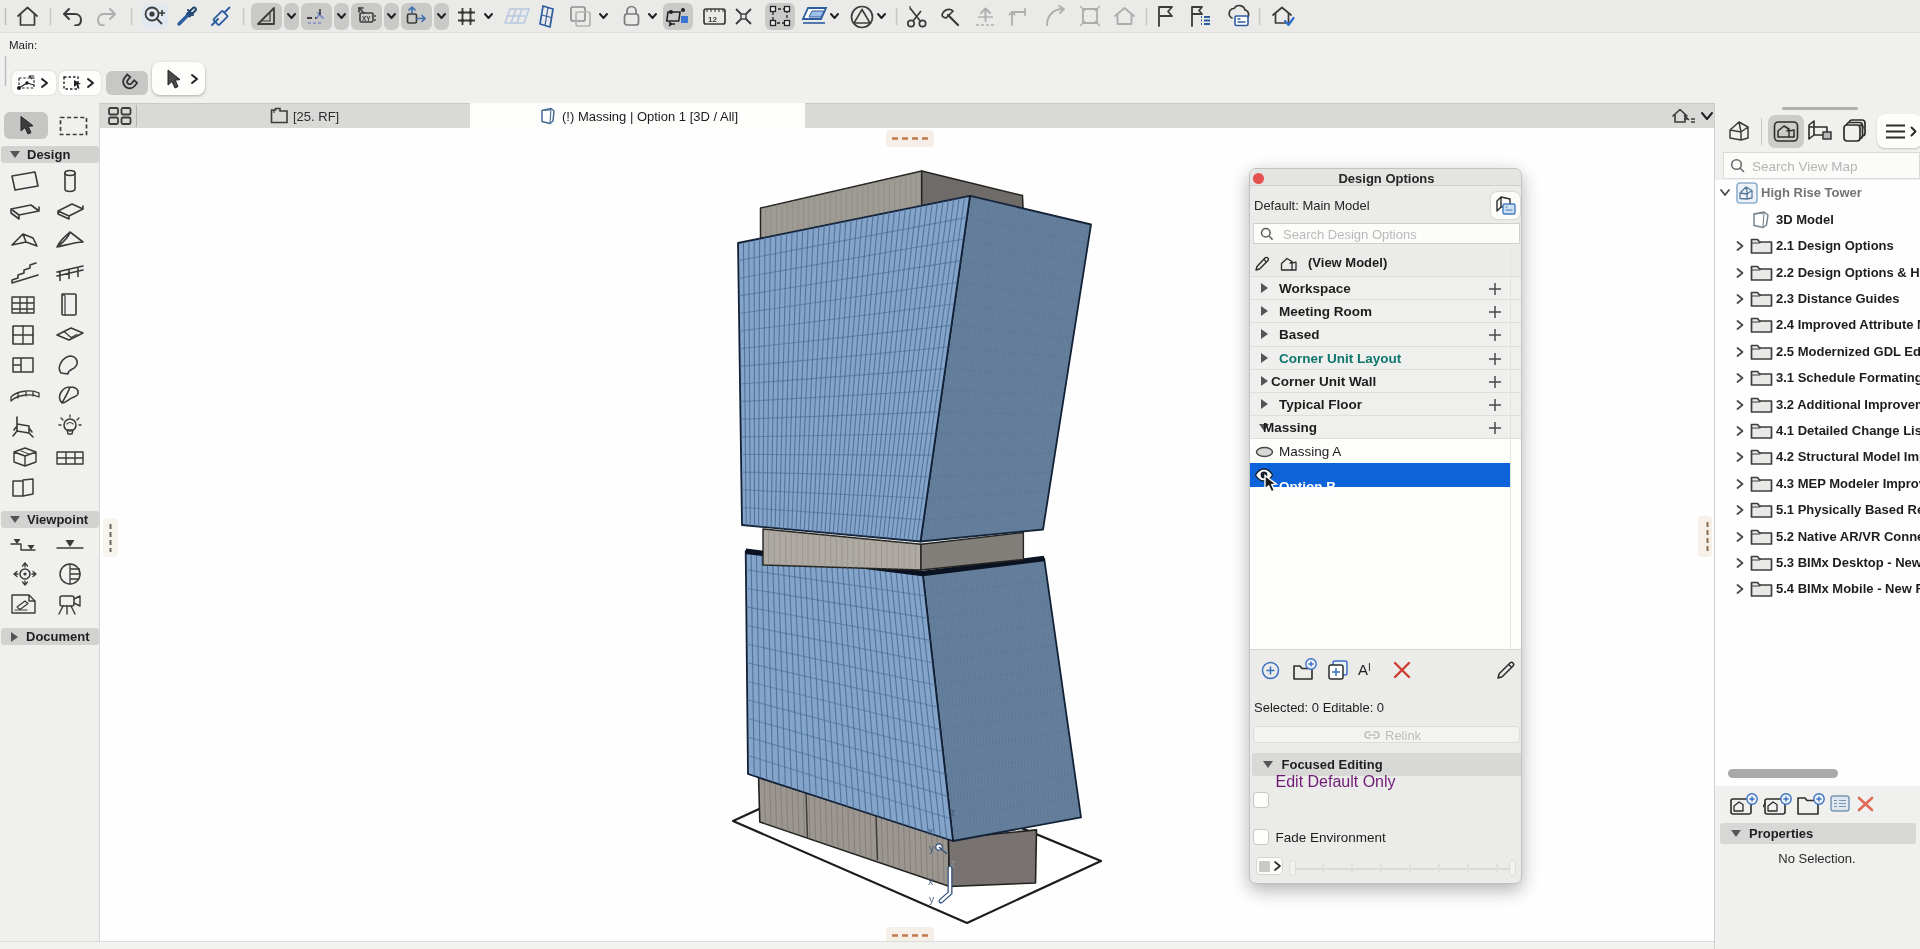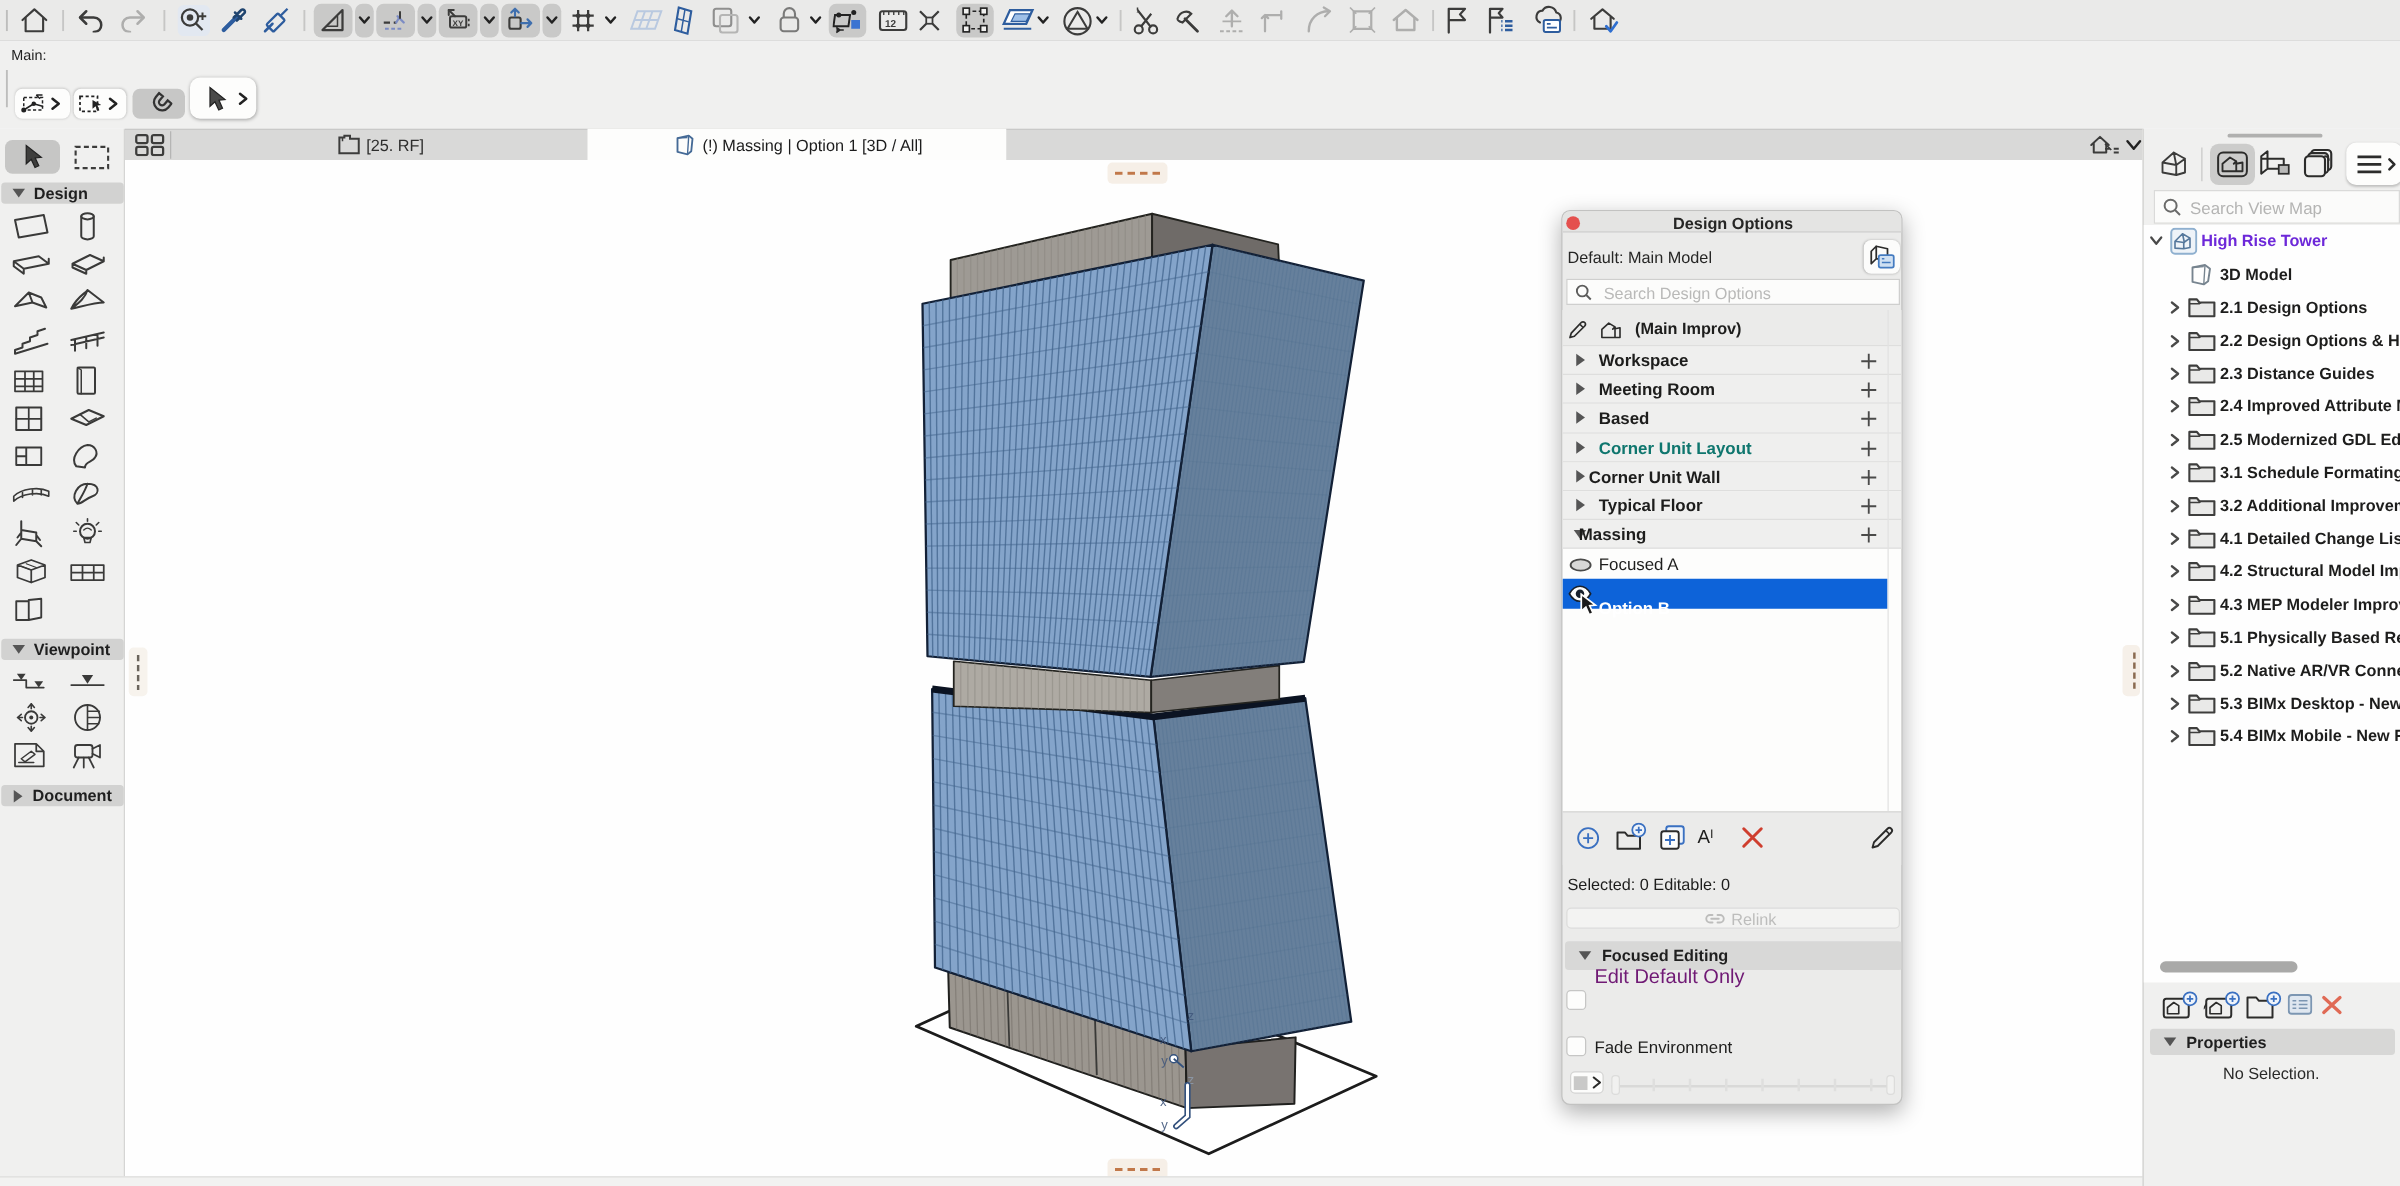--- a/index.html
+++ b/index.html
@@ -776,21 +776,21 @@
   </svg>
 <div class="abs" style="left:1752px;top:159px;font-size:13.5px;color:#b4b4b3">Search View Map</div>
 <div class="abs" style="left:1715px;top:180px;width:205px;height:606px;background:#fefefe"></div>
 <svg class="abs" style="left:1719px;top:188.3px" width="12" height="10" viewBox="0 0 12 10">
     <path d="M2,2 L6,7 L10,2" fill="none" stroke="#4a4a49" stroke-width="1.8" stroke-linecap="round" stroke-linejoin="round"></path>
   </svg>
 <svg class="abs" style="left:1736px;top:182.3px" width="22" height="22" viewBox="0 0 22 22">
     <rect x="1" y="1" width="20" height="20" rx="3" fill="#eef3f8" stroke="#8fb0cf" stroke-width="1.6"></rect>
     <path d="M4,11 L10,5 L16,8.5 L16,16 L11,17 L11,12 Z M4,11 V16.5 L11,17 M10,5 l1.5,7 M16,8.5 l-5,3.5" fill="none" stroke="#56789c" stroke-width="1.3" stroke-linecap="round" stroke-linejoin="round"></path>
   </svg>
-<div class="abs" style="left:1761px;top:185.3px;font-size:13px;font-weight:bold;color:#6d28d9">High Rise Tower</div>
+<div class="abs" style="left:1761px;top:185.3px;font-size:13px;font-weight:bold;color:#737373">High Rise Tower</div>
 <svg class="abs" style="left:1751px;top:209.70000000000002px" width="20" height="20" viewBox="0 0 20 20">
     <path d="M3,4 L13,2 L17,5 L15.5,15 L12,17.5 L3,15.5 Z" fill="none" stroke="#77848f" stroke-width="1.5" stroke-linejoin="round"></path>
     <path d="M13,2 L12,17.5 M3,4 l9,-0.7" fill="none" stroke="#77848f" stroke-width="1.1"></path>
   </svg>
 <div class="abs" style="left:1776px;top:211.70000000000002px;font-size:13px;font-weight:bold;color:#1d1d1c">3D Model</div>
 <svg class="abs" style="left:1735px;top:240.10000000000002px" width="10" height="12" viewBox="0 0 10 12">
     <path d="M2.5,2 L7.5,6 L2.5,10" fill="none" stroke="#4a4a49" stroke-width="1.8" stroke-linecap="round" stroke-linejoin="round"></path>
   </svg>
 <svg class="abs" style="left:1750px;top:236.10000000000002px" width="23" height="19" viewBox="0 0 23 19">
     <path d="M1.5,17 V3.5 h6 l2,2.5 h12 V17 Z" fill="#e9e9e8" stroke="#3e3e3d" stroke-width="1.7" stroke-linejoin="round"></path>
@@ -948,21 +948,21 @@
 <div class="abs" style="left:33px;top:58px;font-size:13px;color:#b9b9b8">Search Design Options</div>
 <div class="abs" style="left:0;top:79px;width:273px;height:401px;background:#fdfdfc"></div>
 <div class="abs" style="left:0;top:79px;width:273px;height:29px;background:#ebebea"></div>
 <svg class="abs" style="left:4px;top:87px" width="16" height="16" viewBox="0 0 16 16">
       <path d="M2,14 l1,-3.5 L11,2 a1.8,1.8 0 0 1 2.8,2.8 L5.5,13 Z" fill="none" stroke="#2c2c2b" stroke-width="1.4" stroke-linecap="round" stroke-linejoin="round"></path>
       <path d="M10,3.5 l2.5,2.5" stroke="#2c2c2b" stroke-width="1.2"></path>
     </svg>
 <svg class="abs" style="left:30px;top:88px" width="17" height="15" viewBox="0 0 17 15">
       <path d="M1.5,13 V6.5 L7,1.5 L12,4.5 V13 Z M12,6 l4,-0.8 V13 h-4 M12,4.5 l-1.8,1.8" fill="none" stroke="#2c2c2b" stroke-width="1.3" stroke-linecap="round" stroke-linejoin="round"></path>
     </svg>
-<div class="abs" style="left:58px;top:86px;font-size:13px;font-weight:bold;color:#1d1d1c">(Main Improv)</div>
+<div class="abs" style="left:58px;top:86px;font-size:13px;font-weight:bold;color:#1d1d1c">(View Model)</div>
 <div class="abs" style="left:0;top:108px;width:273px;height:23.2px;background:#efefee;border-bottom:1px solid #dededd"></div>
 <span class="abs tri trir" style="left:11px;top:114px"></span>
 <div class="abs" style="left:29px;top:112px;font-size:13.5px;font-weight:bold;color:#1d1d1c">Workspace</div>
 <svg class="abs" style="left:238px;top:113px" width="14" height="14" viewBox="0 0 14 14">
       <path d="M7,1 V13 M1,7 H13" stroke="#4a4a49" stroke-width="1.5"></path>
     </svg>
 <div class="abs" style="left:0;top:131.2px;width:273px;height:23.2px;background:#efefee;border-bottom:1px solid #dededd"></div>
 <span class="abs tri trir" style="left:11px;top:137.2px"></span>
 <div class="abs" style="left:29px;top:135.2px;font-size:13.5px;font-weight:bold;color:#1d1d1c">Meeting Room</div>
 <svg class="abs" style="left:238px;top:136.2px" width="14" height="14" viewBox="0 0 14 14">
@@ -995,21 +995,21 @@
 <div class="abs" style="left:0;top:247.19999999999993px;width:273px;height:23.2px;background:#efefee;border-bottom:1px solid #dededd"></div>
 <span class="abs tri trid" style="left:9px;top:255.19999999999993px"></span>
 <div class="abs" style="left:13px;top:251.19999999999993px;font-size:13.5px;font-weight:bold;color:#1d1d1c">Massing</div>
 <svg class="abs" style="left:238px;top:252.19999999999993px" width="14" height="14" viewBox="0 0 14 14">
       <path d="M7,1 V13 M1,7 H13" stroke="#4a4a49" stroke-width="1.5"></path>
     </svg>
 <div class="abs" style="left:0;top:107px;width:273px;height:1px;background:#dededd"></div>
 <svg class="abs" style="left:5px;top:277px" width="19" height="12" viewBox="0 0 19 12">
       <ellipse cx="9.5" cy="6" rx="8" ry="4.5" fill="#d8d8d7" stroke="#4a4a49" stroke-width="1.5"></ellipse>
     </svg>
-<div class="abs" style="left:29px;top:275px;font-size:13.5px;color:#1d1d1c">Focused A</div>
+<div class="abs" style="left:29px;top:275px;font-size:13.5px;color:#1d1d1c">Massing A</div>
 <div class="abs" style="left:0;top:294px;width:260px;height:23.5px;background:#0d63d9"></div>
 <svg class="abs" style="left:4px;top:299px" width="20" height="14" viewBox="0 0 20 14">
       <path d="M1.5,7 C4,2.5 7,1 10,1 C13,1 16,2.5 18.5,7 C16,11.5 13,13 10,13 C7,13 4,11.5 1.5,7 Z" fill="#fdfdfc" stroke="#17202c" stroke-width="1.3"></path>
       <circle cx="10" cy="7" r="3.4" fill="#17202c"></circle>
     </svg>
 <div class="abs" style="left:29px;top:310px;font-size:13.5px;font-weight:bold;color:#ffffff">Option B</div>
 <svg class="abs" style="left:12px;top:305px" width="17" height="20" viewBox="0 0 17 20">
       <path d="M3,1.5 L3,15 L6.7,11.8 L9.4,17.8 L12.4,16.4 L9.8,10.6 L14.3,10.1 Z" fill="#1a1a1a" stroke="#fdfdfc" stroke-width="1.4"></path>
     </svg>
 <div class="abs" style="left:260px;top:79px;width:1px;height:401px;background:#e2e2e1"></div>

